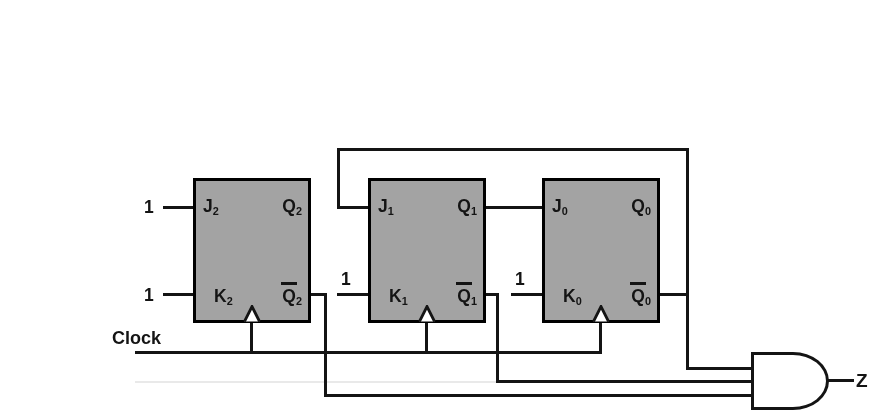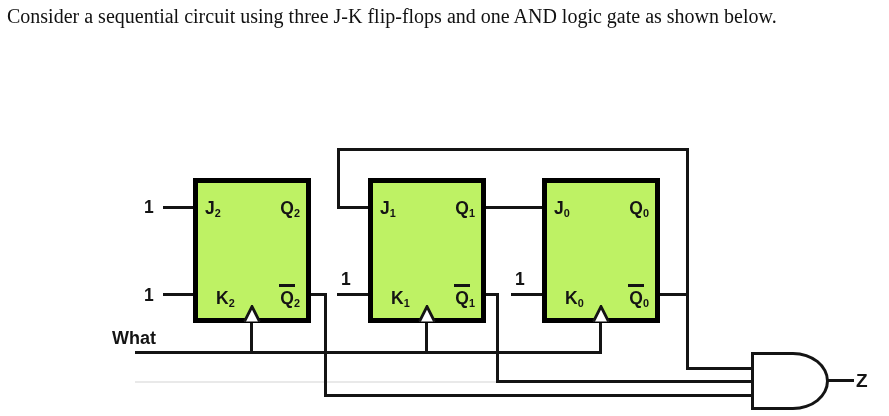--- a/index.html
+++ b/index.html
@@ -12,21 +12,21 @@
     font-family:"Liberation Serif", serif; font-size:20px; color:#111;
   }
   .q1 { top:5px; }
   .q2 { top:46px; }
   
   .w { position:absolute; background:#141414; }
   .faint { position:absolute; background:#e9e9e9; }
   
   .ff {
     position:absolute; width:118px; height:145px; top:178px;
-    border:5px solid #000000; background:#bef264; box-sizing:border-box;
+    border:3px solid #000000; background:#a3a3a3; box-sizing:border-box;
   }
   .lbl {
     position:absolute; font-weight:bold; font-size:17.5px; color:#141414;
     white-space:nowrap; line-height:1;
   }
   .lbl sub, .one sub { font-size:0.62em; vertical-align:-0.32em; font-weight:bold; }
   .lbl-j  { left:7px;  top:17px; }
   .lbl-q  { right:6px; top:17px; }
   .lbl-k  { left:18px;  top:107px; }
   .lbl-qb { right:6px; top:107px; }
@@ -51,21 +51,20 @@
     border:3px solid #141414; background:#fff; box-sizing:border-box;
     border-radius:0 36px 36px 0 / 0 29px 29px 0;
   }
   .caret { position:absolute; width:18px; height:17px; }
 </style>
 </head>
 <body>
 
 <div class="stage">
 
-  <div class="qtext q1">Consider a sequential circuit using three J-K flip-flops and one AND logic gate as shown below.</div>
 
   <div class="faint" style="left:135px;top:381px;width:361px;height:2px;"></div>
 
   <div class="w" style="left:163px;top:206px;width:31px;height:3px;"></div>
   <div class="w" style="left:163px;top:293px;width:31px;height:3px;"></div>
   <div class="w" style="left:337px;top:206px;width:34px;height:3px;"></div>
   <div class="w" style="left:337px;top:293px;width:34px;height:3px;"></div>
   <div class="w" style="left:483px;top:206px;width:62px;height:3px;"></div>
   <div class="w" style="left:511px;top:293px;width:34px;height:3px;"></div>
   <div class="w" style="left:308px;top:293px;width:19px;height:3px;"></div>
@@ -117,16 +116,16 @@
       <path d="M1.5,16.5 L9,1.5 L16.5,16.5" fill="#ffffff" stroke="#141414" stroke-width="2.8"></path>
     </svg>
 
   <div class="andgate"></div>
 
   <span class="one" style="left:144px;top:199px;">1</span>
   <span class="one" style="left:144px;top:287px;">1</span>
   <span class="one" style="left:341px;top:271px;">1</span>
   <span class="one" style="left:515px;top:271px;">1</span>
 
-  <span class="clock-lbl">What</span>
+  <span class="clock-lbl">Clock</span>
   <span class="z-lbl">Z</span>
 
 </div>
 
 </body></html>

